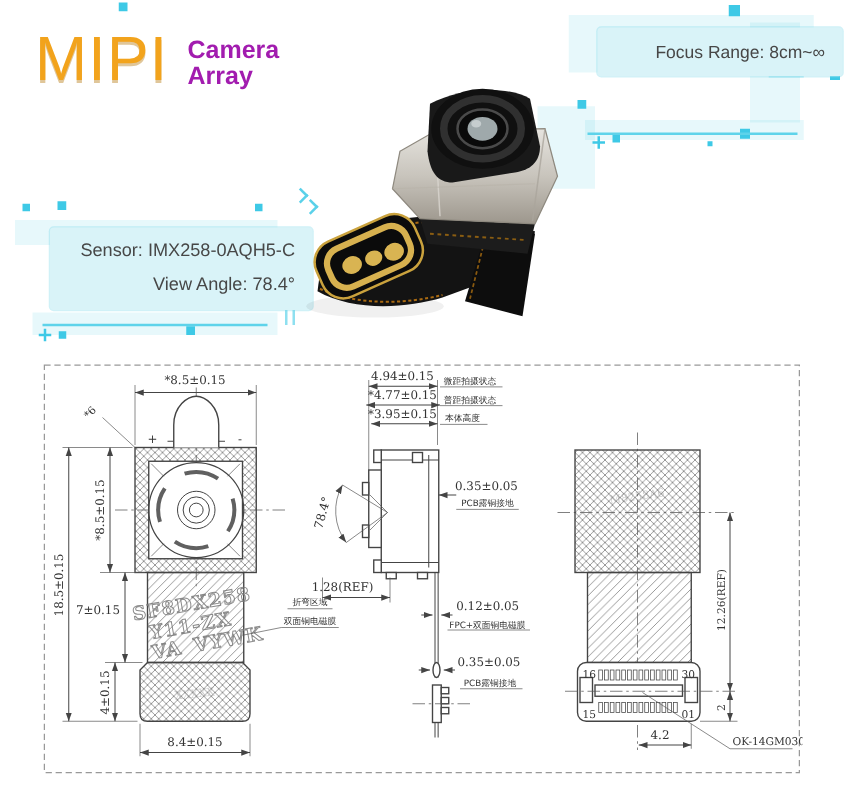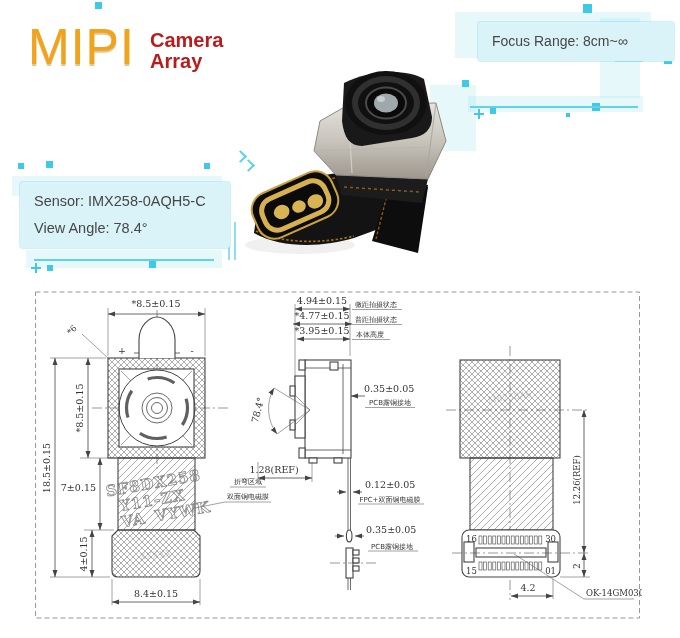--- a/index.html
+++ b/index.html
@@ -3,27 +3,27 @@
 <meta charset="utf-8">
 <style>
   html,body{margin:0;padding:0;background:#fff;}
   .stage{position:relative;width:680px;height:638px;background:#ffffff;overflow:hidden;
          font-family:"Liberation Sans",sans-serif;}
 
   
   .brand{position:absolute;left:28px;top:18px;font-size:50px;font-weight:normal;
          color:#F2A31C;letter-spacing:1px;text-shadow:0 2px 0 rgba(186,128,28,.45);}
   .brand-sub{position:absolute;left:150px;top:30px;font-size:20px;font-weight:bold;
-             color:#b91c1c;line-height:21px;}
+             color:#a21caf;line-height:21px;}
 
   
   .spec{position:absolute;background:#D9F3F8;border-radius:3px;color:#474747;
-        font-size:14px;line-height:27px;padding:6px 14px;box-shadow:0 0 0 1px rgba(120,215,232,.35);}
+        font-size:14px;line-height:27px;padding:6px 14px;box-shadow:0 0 0 1px rgba(120,215,232,.35);text-align:right;}
   .spec-right{left:478px;top:22px;width:168px;}
-  .spec-left{left:20px;top:182px;width:182px;font-size:14.5px;}
+  .spec-left{left:40px;top:182px;width:182px;font-size:14.5px;}
 
   
   .cy-sq{position:absolute;background:#3EC9E6;}
   .cy-pale{position:absolute;background:rgba(110,216,234,.17);}
   .cy-line{position:absolute;background:#5ED3EA;}
   .cy-plus{position:absolute;width:10px;height:10px;
     background:linear-gradient(#3EC9E6,#3EC9E6) center/100% 2px no-repeat,
                linear-gradient(#3EC9E6,#3EC9E6) center/2px 100% no-repeat;}
   .cy-chev{position:absolute;width:7px;height:7px;border-top:2px solid #3EC9E6;
            border-right:2px solid #3EC9E6;transform:rotate(45deg);opacity:.85;}

